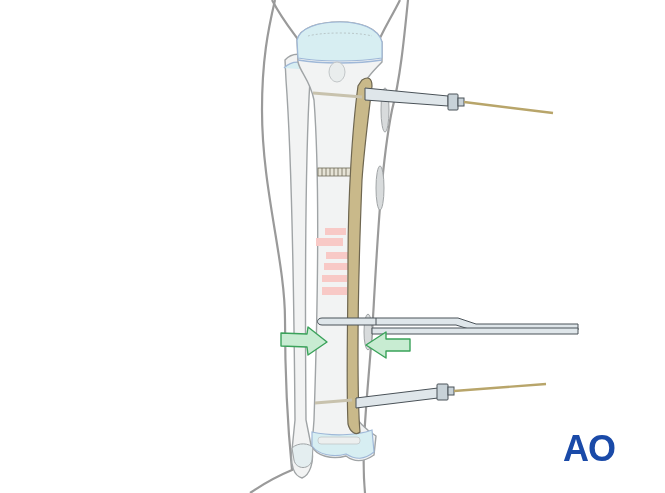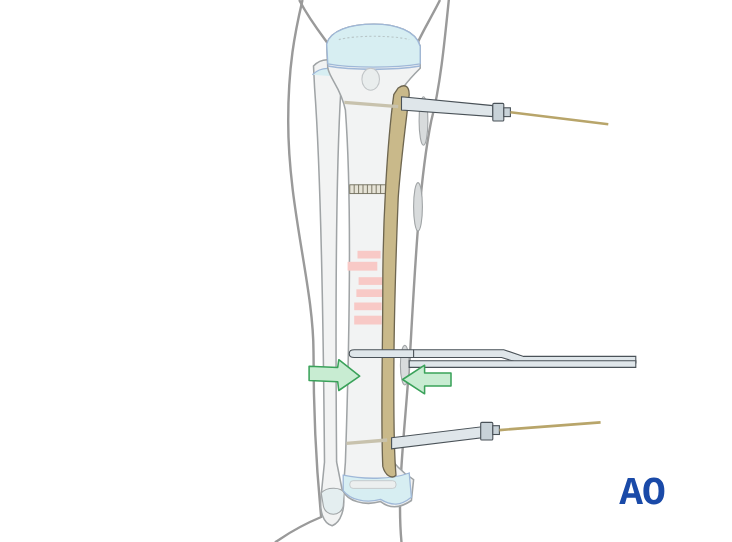--- a/index.html
+++ b/index.html
@@ -1,19 +1,19 @@
 <!DOCTYPE html>
 <html><head>
   <meta charset="utf-8">
   <style>
     html, body { margin: 0; padding: 0; background: #ffffff; }
     body { width: 665px; height: 493px; overflow: hidden; position: relative;
            font-family: "Liberation Sans", sans-serif; }
     #stage { position: absolute; left: 0; top: 0; width: 665px; height: 493px; }
-    .logo-text { position: absolute; font-family: Liberation Mono, monospace; }
+    .logo-text { position: absolute; font-family: Liberation Sans, sans-serif; }
   </style>
 </head>
 <body>
 
 <svg id="stage" viewBox="0 0 665 493" xmlns="http://www.w3.org/2000/svg">
 
   <g fill="none" stroke="#9a9a9a" stroke-width="2.2">
     <path d="M275 0 C268 30 262 60 262 110 C262 190 285 260 285 320 C285 380 288 430 292 470 C268 480 258 488 250 493"></path>
     <path d="M408 0 C404 40 400 80 392 110 C382 160 378 230 374 300 C370 380 360 440 365 493"></path>
     <path d="M272 0 C285 25 300 40 305 50"></path>

